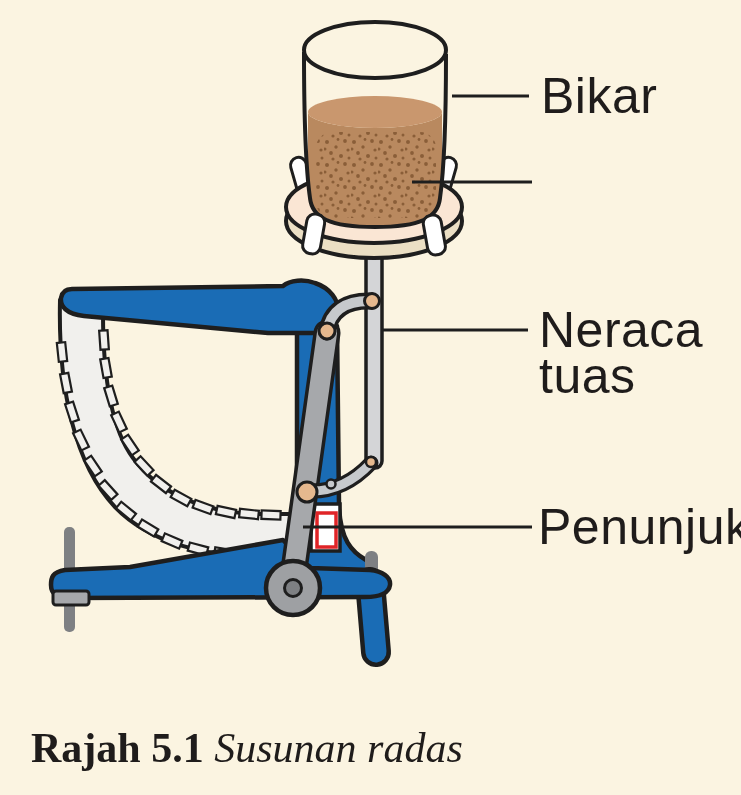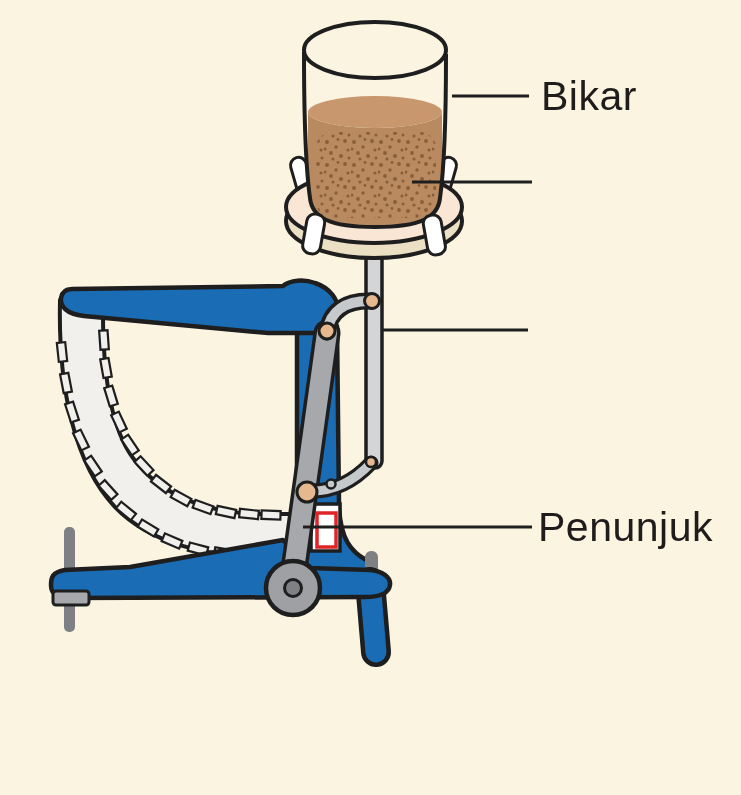--- a/index.html
+++ b/index.html
@@ -26,21 +26,21 @@
   .f-panrim{fill:var(--pan-rim-tan,#EBDFC4);}
   .f-white{fill:#FFFFFF;}
   .f-bg{fill:var(--background,#FBF4E1);}
   .s-out{stroke:var(--outline-black,#1E1E1E);}
   .s-red{stroke:var(--pointer-red,#E02427);}
   .nofill{fill:none;}
   .tick{fill:var(--dial-white,#F1F0ED);stroke:var(--outline-black,#1E1E1E);stroke-width:2.2;}
 
   .label{
     position:absolute;
-    font-size:41px;line-height:46px;
+    font-size:50px;line-height:46px;
     color:var(--text,#1F1C1B);
     letter-spacing:0.5px;
     white-space:nowrap;
   }
   .label.wrap{white-space:normal;width:150px;}
   .caption{
     position:absolute;left:31px;top:725px;
     font-family:"Liberation Serif",serif;
     font-size:42px;line-height:46px;
     color:var(--text,#1F1C1B);
@@ -226,16 +226,21 @@
       <line x1="452" y1="96" x2="529" y2="96"></line>
       <line x1="412" y1="182" x2="532" y2="182"></line>
       <line x1="383" y1="330" x2="528" y2="330"></line>
       <line x1="303" y1="527" x2="532" y2="527"></line>
     </g>
   </svg>
 
   <div class="label" style="left:541px;top:73px;">Bikar</div>
 
 
+  <div class="label wrap" style="left:539px;top:307px;">Neraca tuas</div>
 
   <div class="label" style="left:538px;top:504px;">Penunjuk</div>
 
+  <div class="caption">
+    <span class="num">Rajah 5.1</span>
+    <span class="ttl">Susunan radas</span>
+  </div>
 </div>
 
 </body></html>

